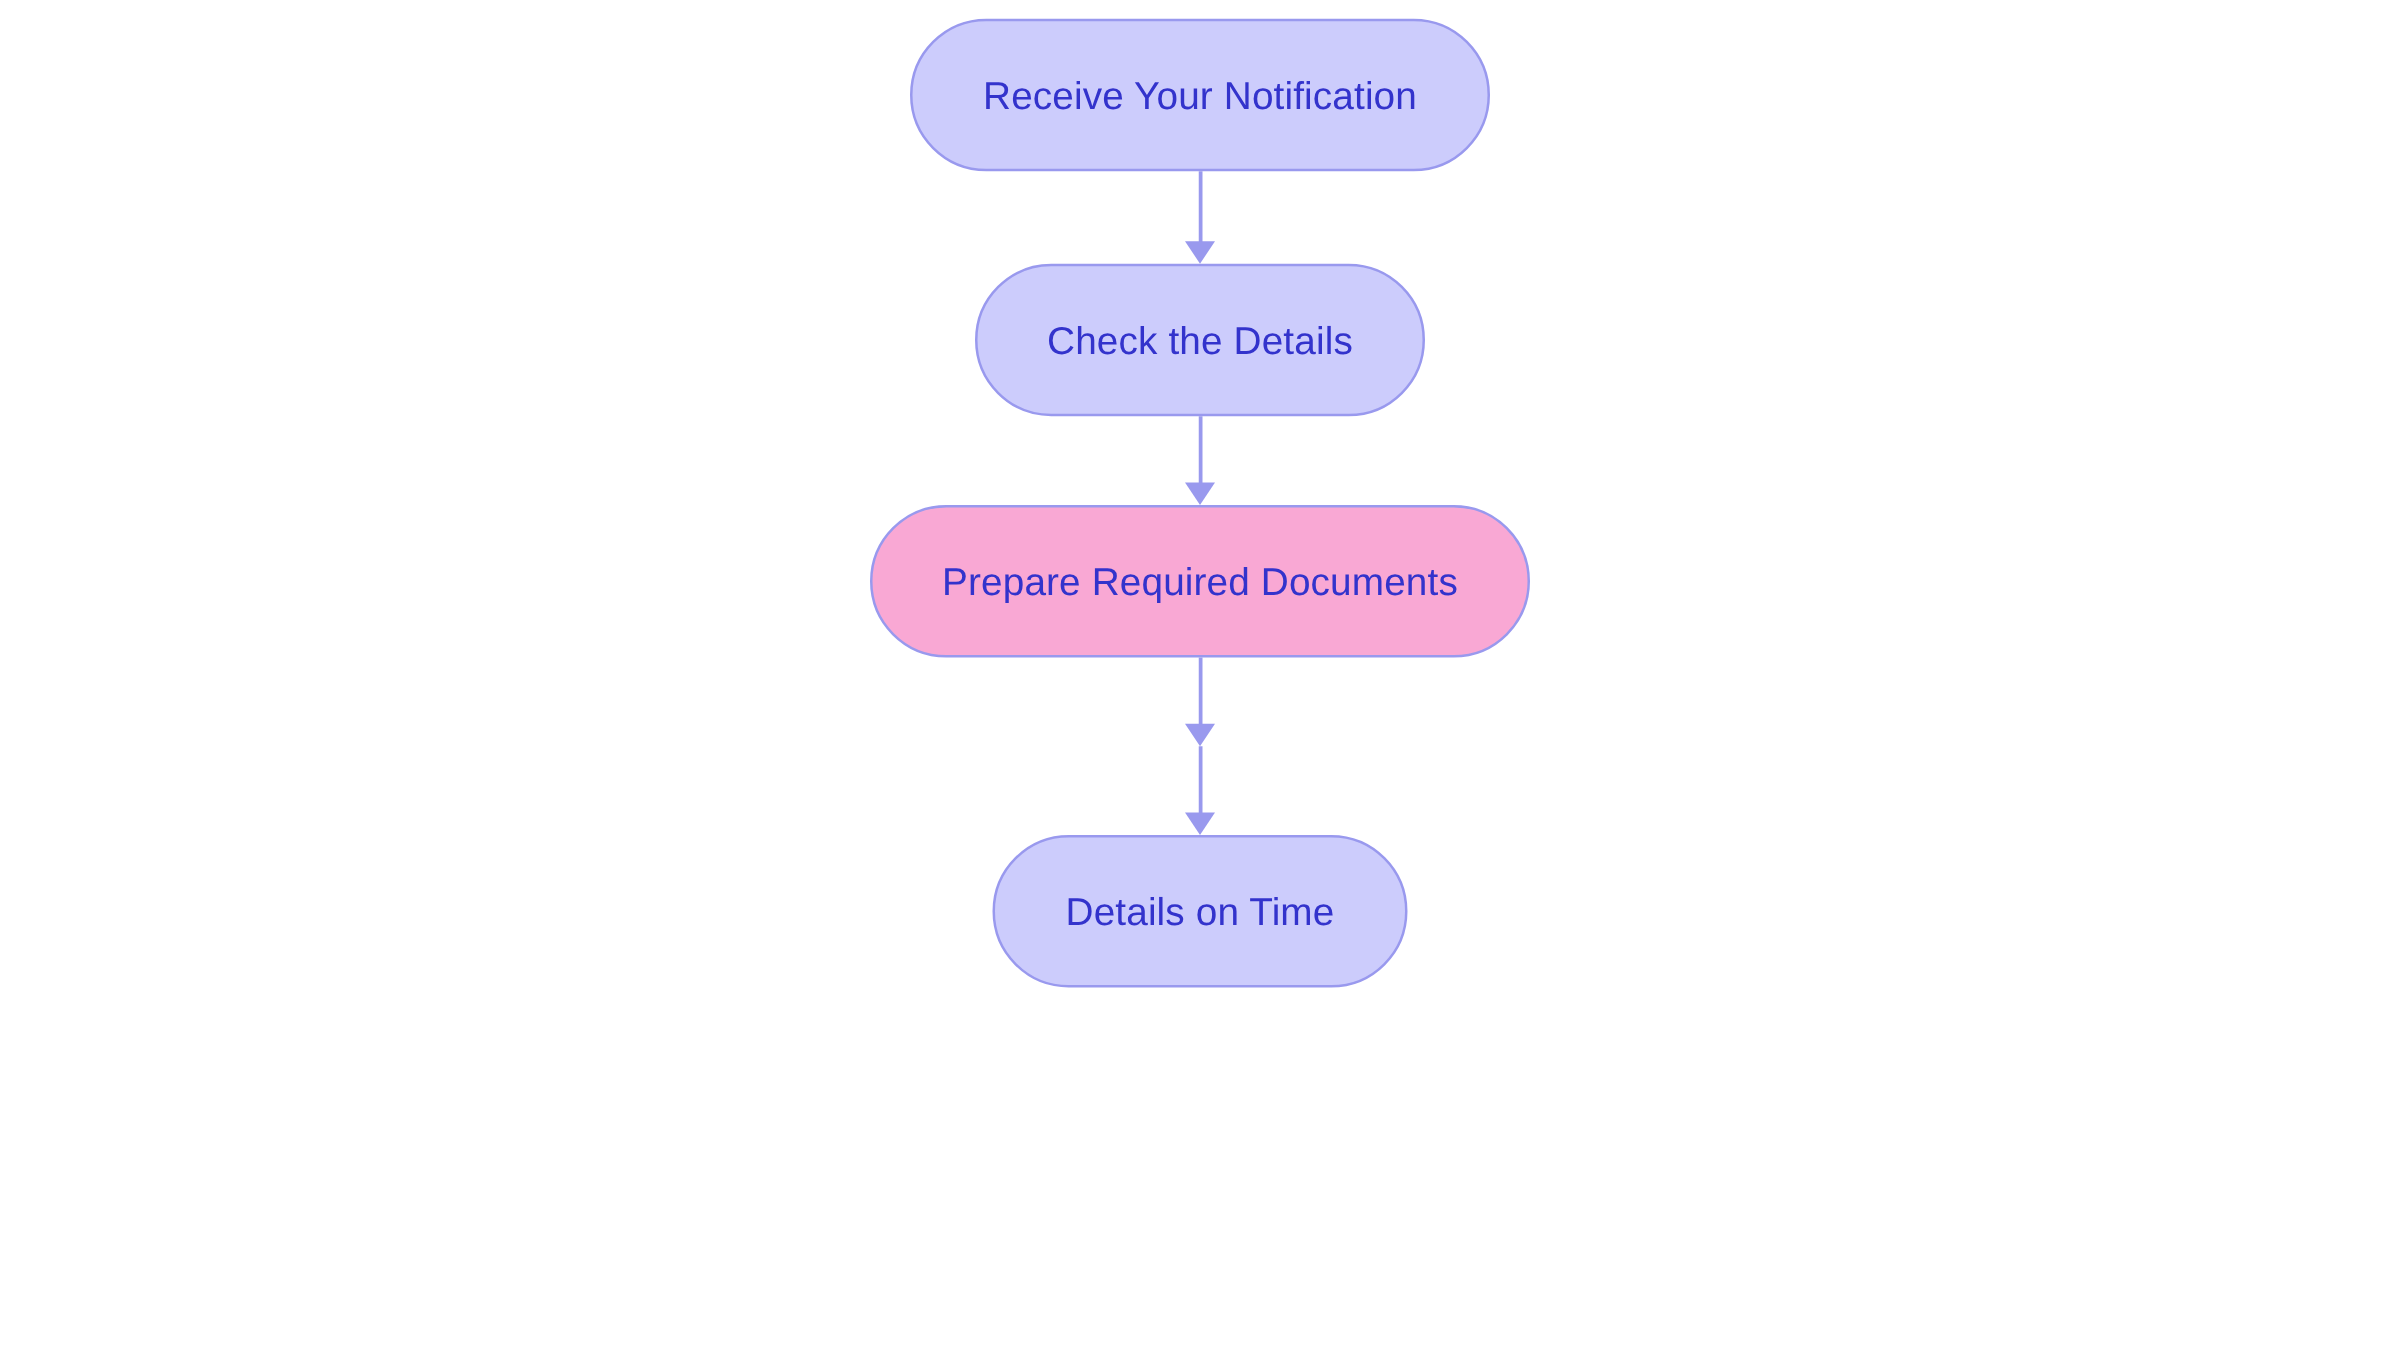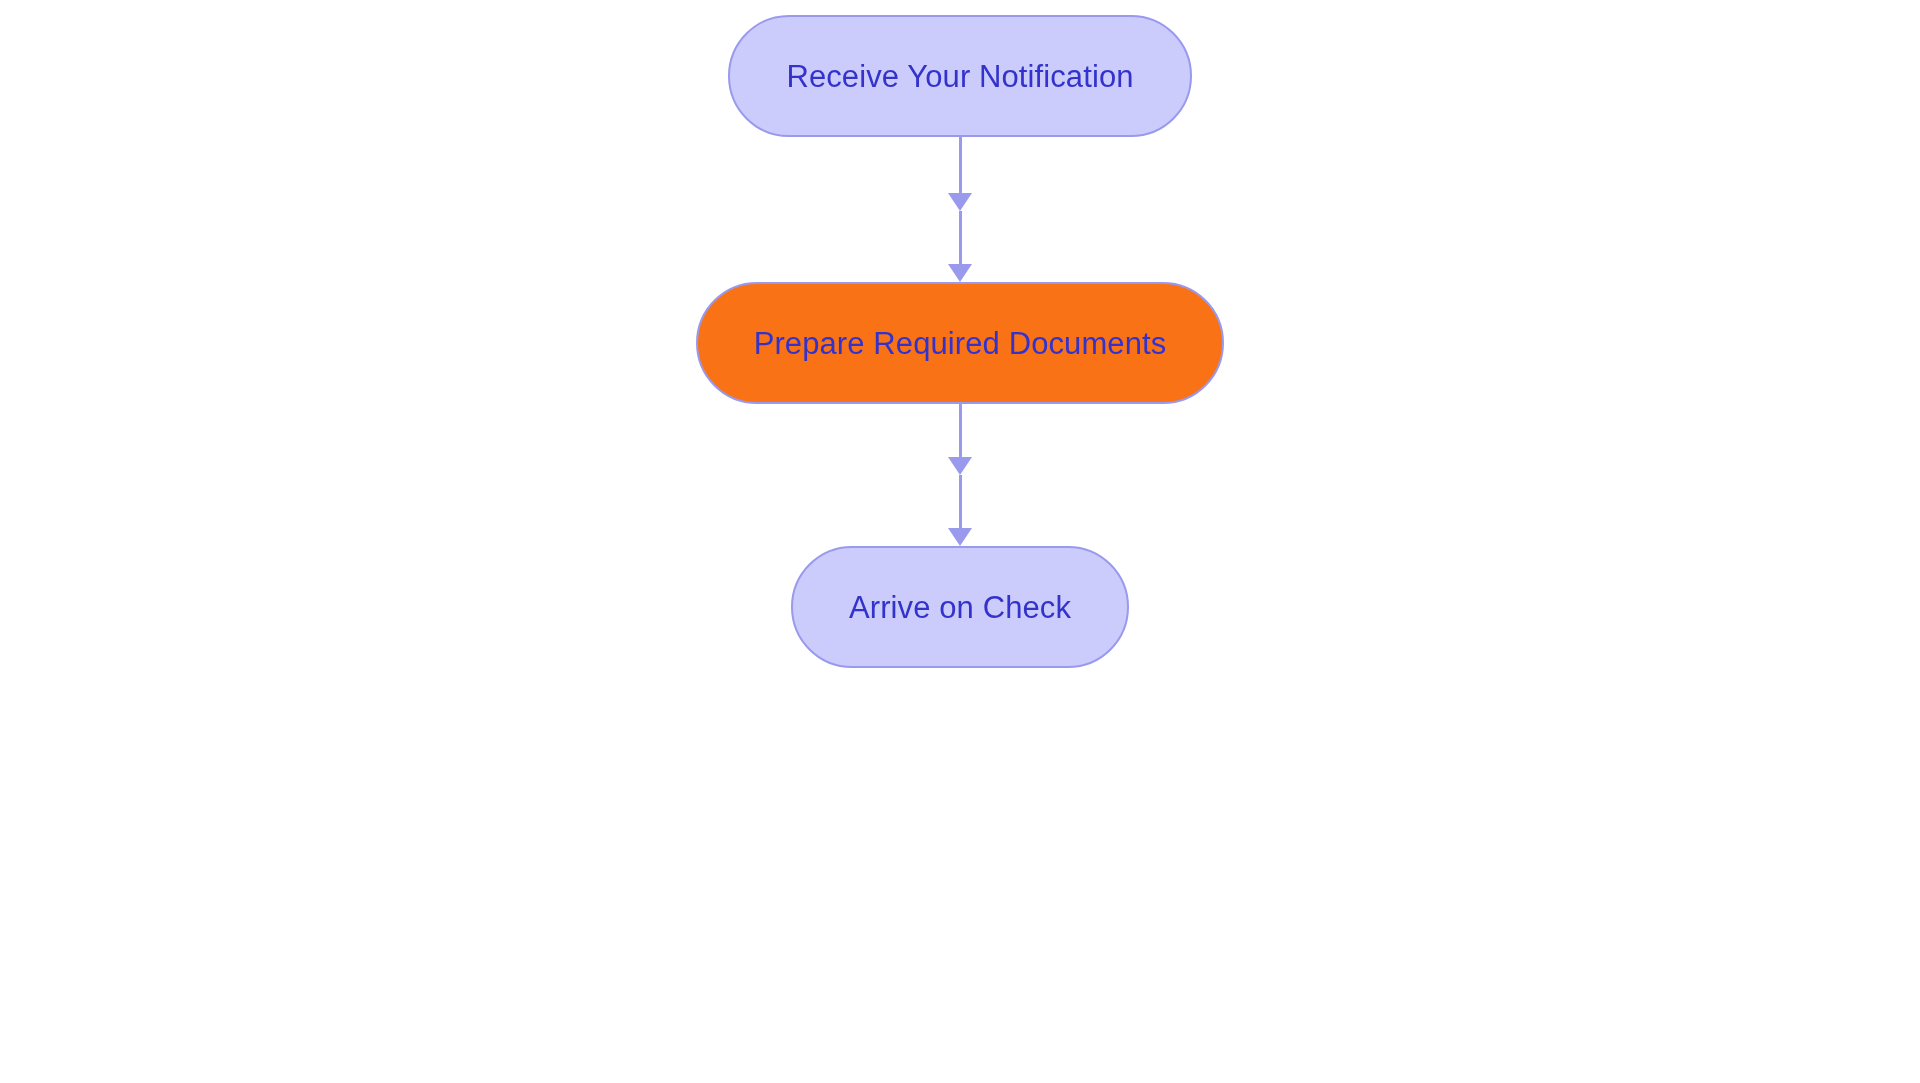--- a/index.html
+++ b/index.html
@@ -98,39 +98,42 @@
 
     <div class="flow-node" style="background: rgb(204, 204, 252); border-color: rgb(153, 153, 238);">
       <span class="flow-node-label" style="color: rgb(51, 51, 204); font-size: 31px;">Receive Your Notification</span>
     </div>
 
     <div class="flow-connector gap-1">
       <div class="connector-stem" style="background: rgb(153, 153, 238);"></div>
       <div class="connector-arrowhead" style="border-top-color: rgb(153, 153, 238);"></div>
     </div>
 
+    <div class="flow-node" style="background: rgb(204, 204, 252); border-color: rgb(153, 153, 238);">
+      <span class="flow-node-label" style="color: rgb(51, 51, 204); font-size: 31px;">Check the Details</span>
+    </div>
 
     <div class="flow-connector gap-2">
       <div class="connector-stem" style="background: rgb(153, 153, 238);"></div>
       <div class="connector-arrowhead" style="border-top-color: rgb(153, 153, 238);"></div>
     </div>
 
-    <div class="flow-node" style="background: #f97316; border-color: rgb(153, 153, 238);">
+    <div class="flow-node" style="background: #f9a8d4; border-color: rgb(153, 153, 238);">
       <span class="flow-node-label" style="color: rgb(51, 51, 204); font-size: 31px;">Prepare Required Documents</span>
     </div>
 
     <div class="flow-connector gap-3">
       <div class="connector-stem" style="background: rgb(153, 153, 238);"></div>
       <div class="connector-arrowhead" style="border-top-color: rgb(153, 153, 238);"></div>
     </div>
 
 
     <div class="flow-connector gap-4">
       <div class="connector-stem" style="background: rgb(153, 153, 238);"></div>
       <div class="connector-arrowhead" style="border-top-color: rgb(153, 153, 238);"></div>
     </div>
 
     <div class="flow-node" style="background: rgb(204, 204, 252); border-color: rgb(153, 153, 238);">
-      <span class="flow-node-label" style="color: rgb(51, 51, 204); font-size: 31px;">Arrive on Check</span>
+      <span class="flow-node-label" style="color: rgb(51, 51, 204); font-size: 31px;">Details on Time</span>
     </div>
 
   </div>
 </div>
 
 </body></html>

